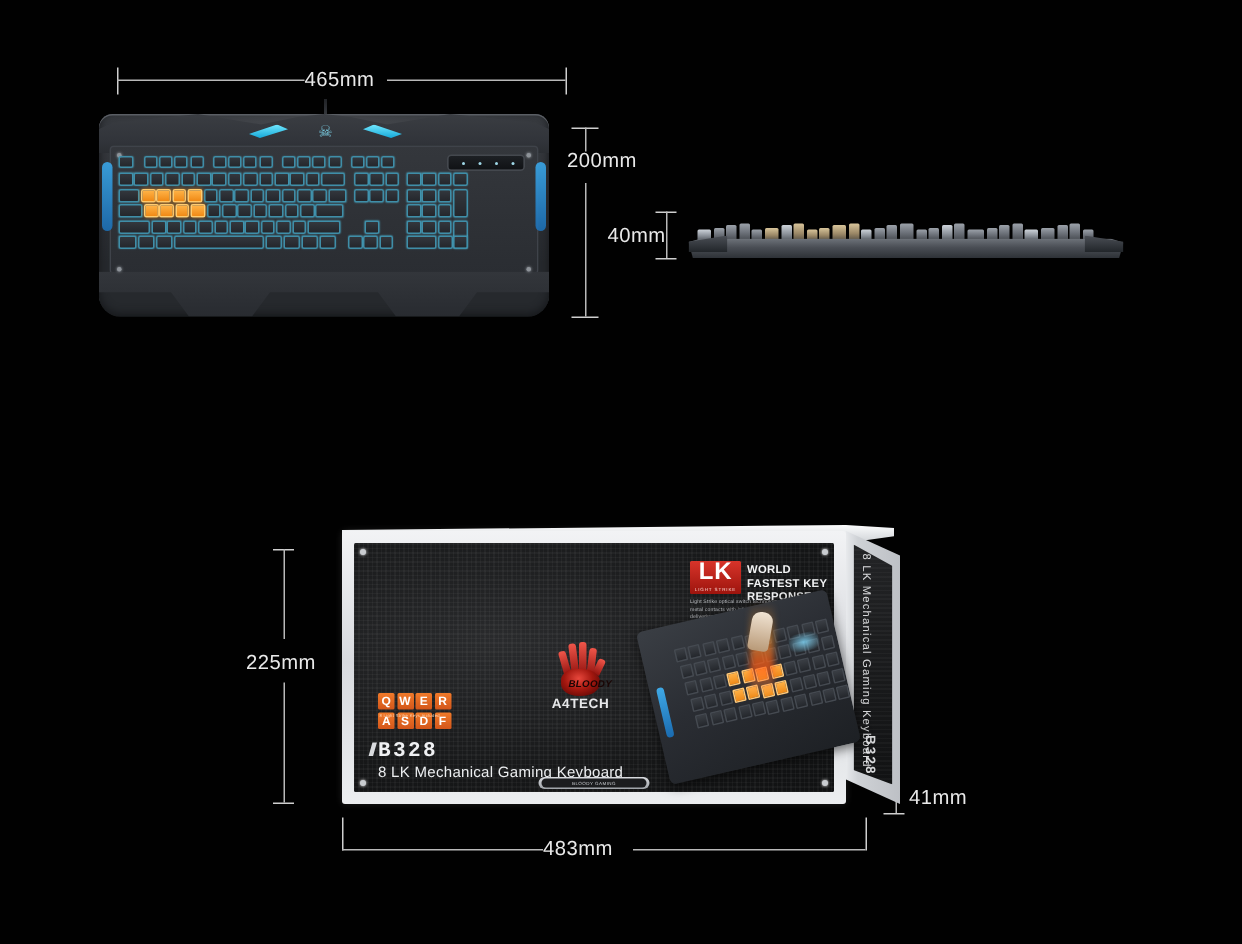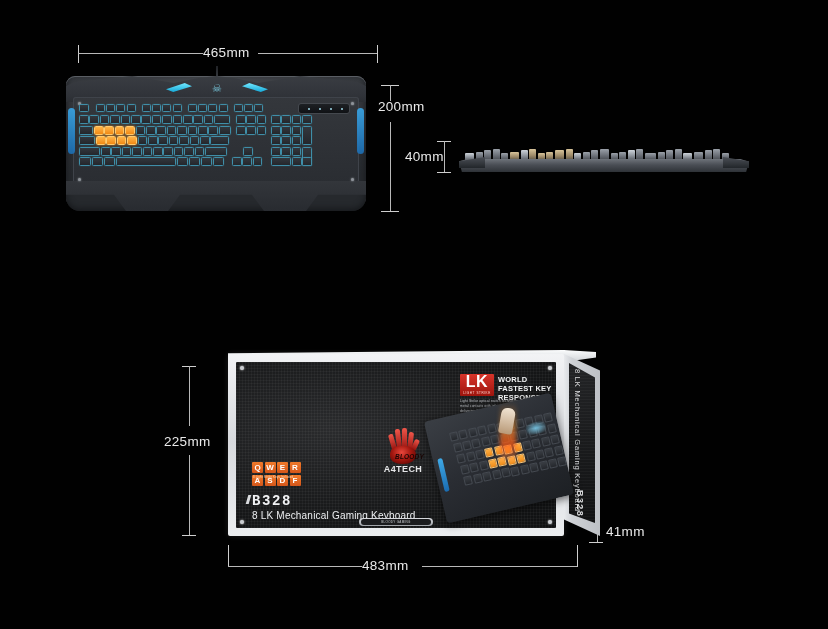--- a/index.html
+++ b/index.html
@@ -124,21 +124,21 @@
     color:#fff; font-size:8px; font-weight:bold; line-height:11px; text-align:center;
     border-radius:1px; font-family:"Liberation Sans",sans-serif; }
   .qwer-sub { position:absolute; left:1px; top:12.5px; font-size:2.8px; color:#ffd9b8;
     letter-spacing:.2px; white-space:nowrap; }
   .model-name { position:absolute; left:16px; top:131px; color:#f0f1f3;
     font-size:14px; font-weight:bold; letter-spacing:1.6px; font-family:"Liberation Mono",monospace; }
   .model-tick { position:absolute; left:11px; top:133px; width:3px; height:9px;
     background:#d9dbde; transform:skewX(-16deg); }
   .tagline { position:absolute; left:16px; top:148px; color:#eceef0; font-size:10px; letter-spacing:.2px; }
 
-  .bloody-logo { position:absolute; left:146px; top:68px; width:42px; height:44px; }
+  .bloody-logo { position:absolute; left:130px; top:68px; width:42px; height:44px; }
   .bl-hand { position:absolute; left:6px; top:0; width:30px; height:34px; }
   .bl-f { position:absolute; bottom:14px; width:4.5px; border-radius:2px 2px 0 0;
     background:linear-gradient(180deg,#f0564a,#92130f); }
   .bl-palm { position:absolute; left:2px; bottom:0; width:26px; height:18px;
     background:radial-gradient(60% 70% at 45% 35%, #e8473c 0%, #a3170f 60%, #6b0b07 100%);
     border-radius:40% 46% 48% 44%; }
   .bl-word { position:absolute; left:5px; bottom:4px; font-size:6.5px; color:#1a0504;
     font-weight:bold; letter-spacing:.2px; font-style:italic; }
   .a4tech { position:absolute; left:0; bottom:0; width:100%; text-align:center;
     color:#e6e7e9; font-size:9px; font-weight:bold; letter-spacing:.4px; }

